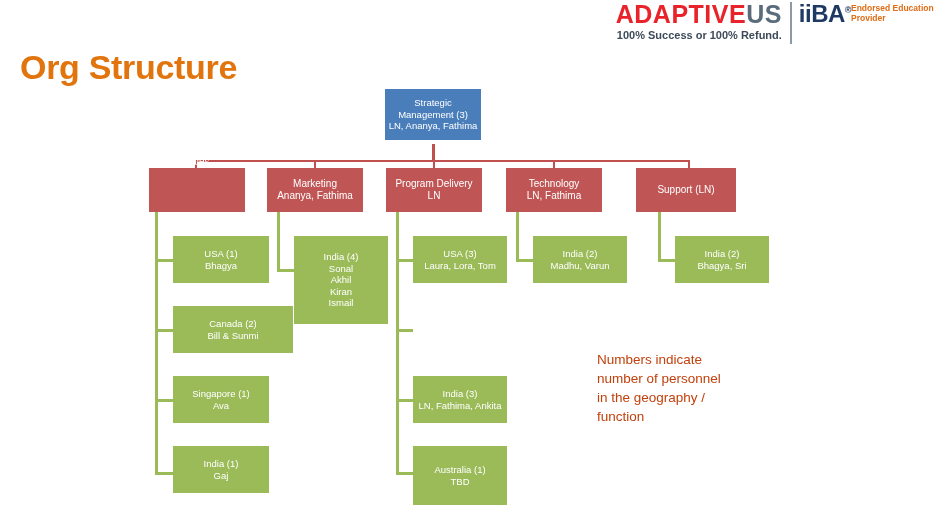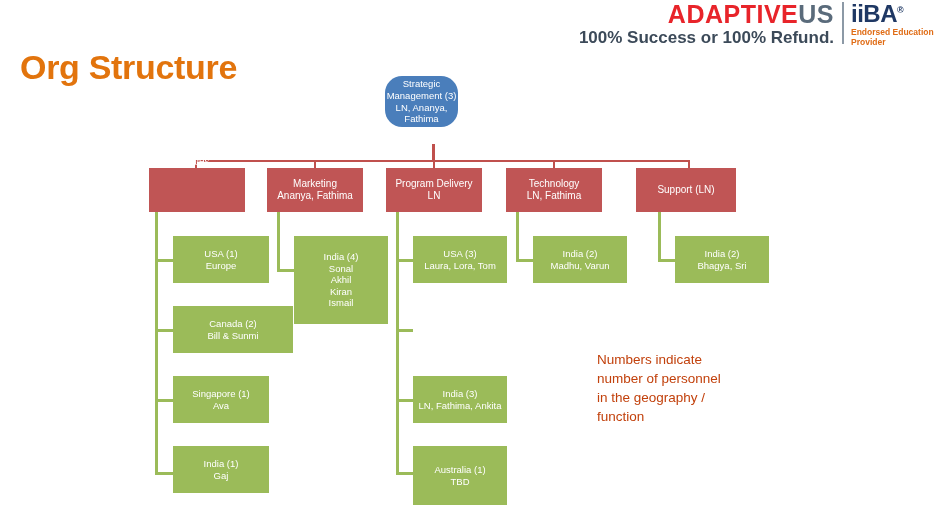--- a/index.html
+++ b/index.html
@@ -36,36 +36,36 @@
   #brand-wordmark {
     font-size: 25px;
     font-weight: bold;
     letter-spacing: 0.5px;
     line-height: 1.0;
     white-space: nowrap;
   }
   #brand-wordmark .adaptive { color: #E8242A; }
   #brand-wordmark .us { color: #5A6B7B; }
   #brand-tagline {
-    font-size: 17px;
+    font-size: 11px;
     font-weight: bold;
     color: #3C4A59;
     line-height: 1.1;
     margin-top: 2px;
     white-space: nowrap;
   }
   #brand-divider {
     width: 2px;
     align-self: stretch;
     background: #8C99A6;
     margin: 0 7px 0 0;
   }
   #brand-right {
     display: flex;
-    flex-direction: column;
+    flex-direction: row;
     align-items: flex-start;
   }
   #iiba-mark {
     font-size: 24px;
     font-weight: bold;
     color: #1F3864;
     line-height: 1.0;
     letter-spacing: -0.5px;
     white-space: nowrap;
   }
@@ -150,21 +150,21 @@
   <div class="conn conn-red" style="left:432px; top:144px; width:3px; height:18px;"></div>
 
   <div class="conn conn-red" style="left:196px; top:160px; width:494px; height:2px;"></div>
 
   <div class="conn conn-red" style="left:195px; top:160px; width:2px; height:9px;"></div>
   <div class="conn conn-red" style="left:314px; top:160px; width:2px; height:9px;"></div>
   <div class="conn conn-red" style="left:433px; top:160px; width:2px; height:9px;"></div>
   <div class="conn conn-red" style="left:553px; top:160px; width:2px; height:9px;"></div>
   <div class="conn conn-red" style="left:688px; top:160px; width:2px; height:9px;"></div>
 
-  <div class="node node-blue" style="left:385px; top:76px; width:73px; height:51px;border-radius:17px;">
+  <div class="node node-blue" style="left:385px; top:89px; width:96px; height:51px;">
     <span class="ln">Strategic</span>
     <span class="ln">Management (3)</span>
     <span class="ln">LN, Ananya, Fathima</span>
   </div>
 
   <div class="node node-red" style="left:149px; top:168px; width:96px; height:44px;gap:44px;">
     <span class="ln">Sales</span>
     <span class="ln">Ananya</span>
   </div>
 
@@ -188,21 +188,21 @@
   </div>
 
   <div class="conn conn-green" style="left:155px; top:212px; width:3px; height:263px;"></div>
   <div class="conn conn-green" style="left:155px; top:259px; width:18px; height:3px;"></div>
   <div class="conn conn-green" style="left:155px; top:329px; width:18px; height:3px;"></div>
   <div class="conn conn-green" style="left:155px; top:399px; width:18px; height:3px;"></div>
   <div class="conn conn-green" style="left:155px; top:472px; width:18px; height:3px;"></div>
 
   <div class="node node-green" style="left:173px; top:236px; width:96px; height:47px;">
     <span class="ln">USA (1)</span>
-    <span class="ln">Europe</span>
+    <span class="ln">Bhagya</span>
   </div>
   <div class="node node-green" style="left:173px; top:306px; width:120px; height:47px;align-items:flex-end;">
     <span class="ln">Canada (2)</span>
     <span class="ln">Bill &amp; Sunmi</span>
   </div>
   <div class="node node-green" style="left:173px; top:376px; width:96px; height:47px;">
     <span class="ln">Singapore (1)</span>
     <span class="ln">Ava</span>
   </div>
   <div class="node node-green" style="left:173px; top:446px; width:96px; height:47px;">

